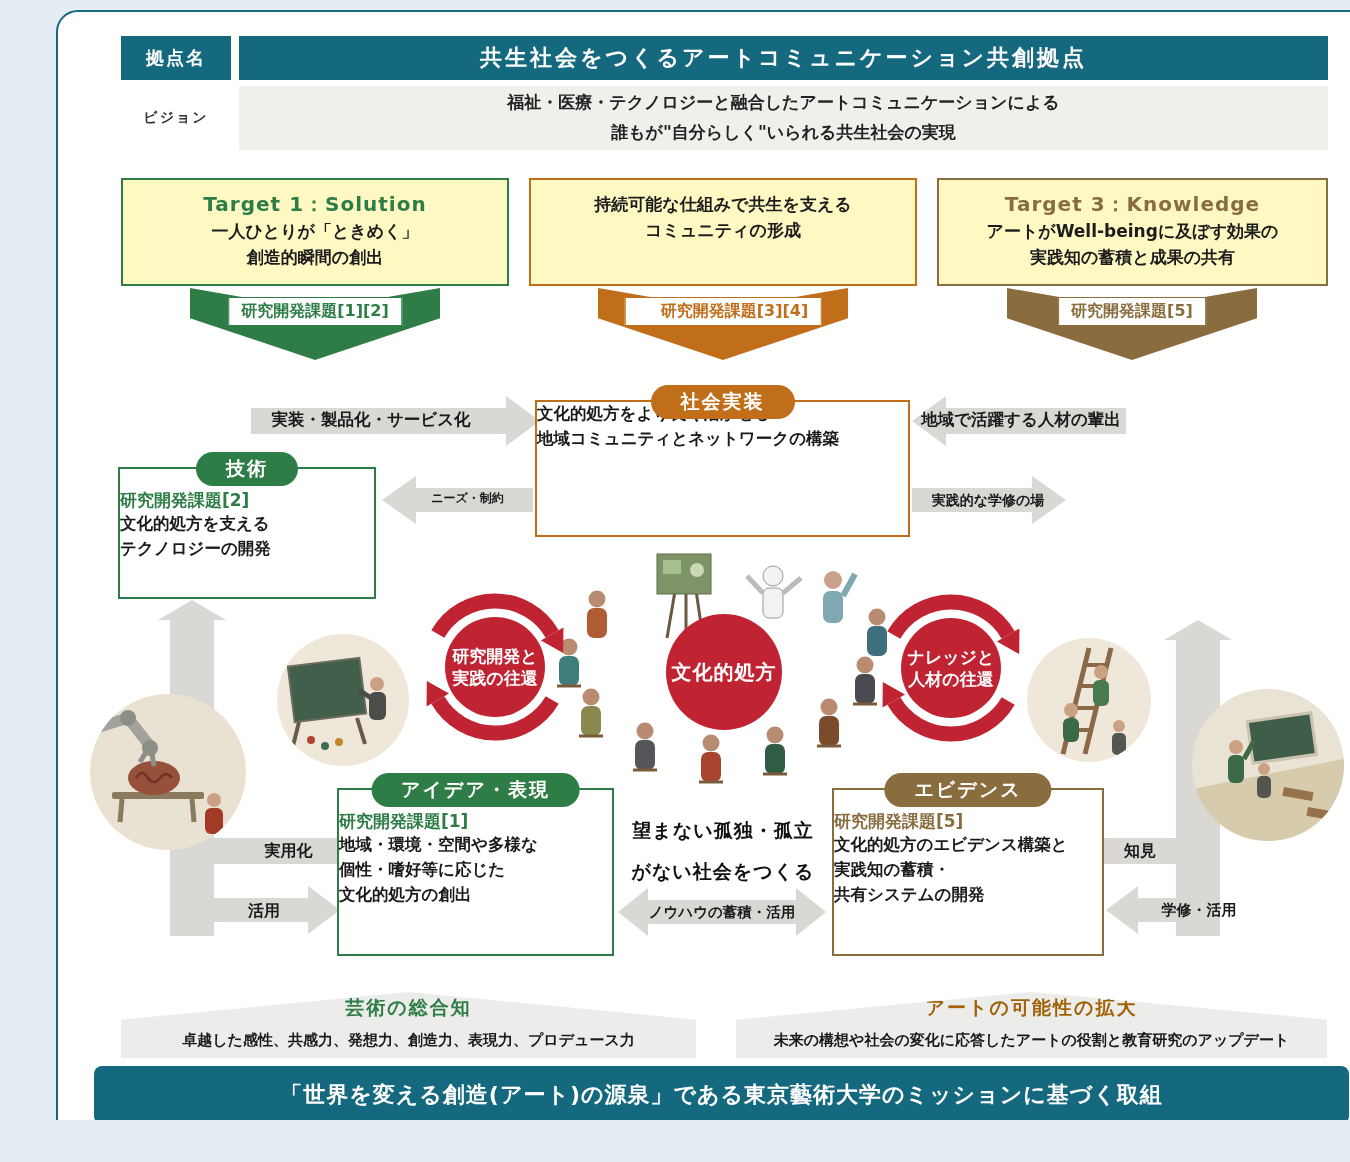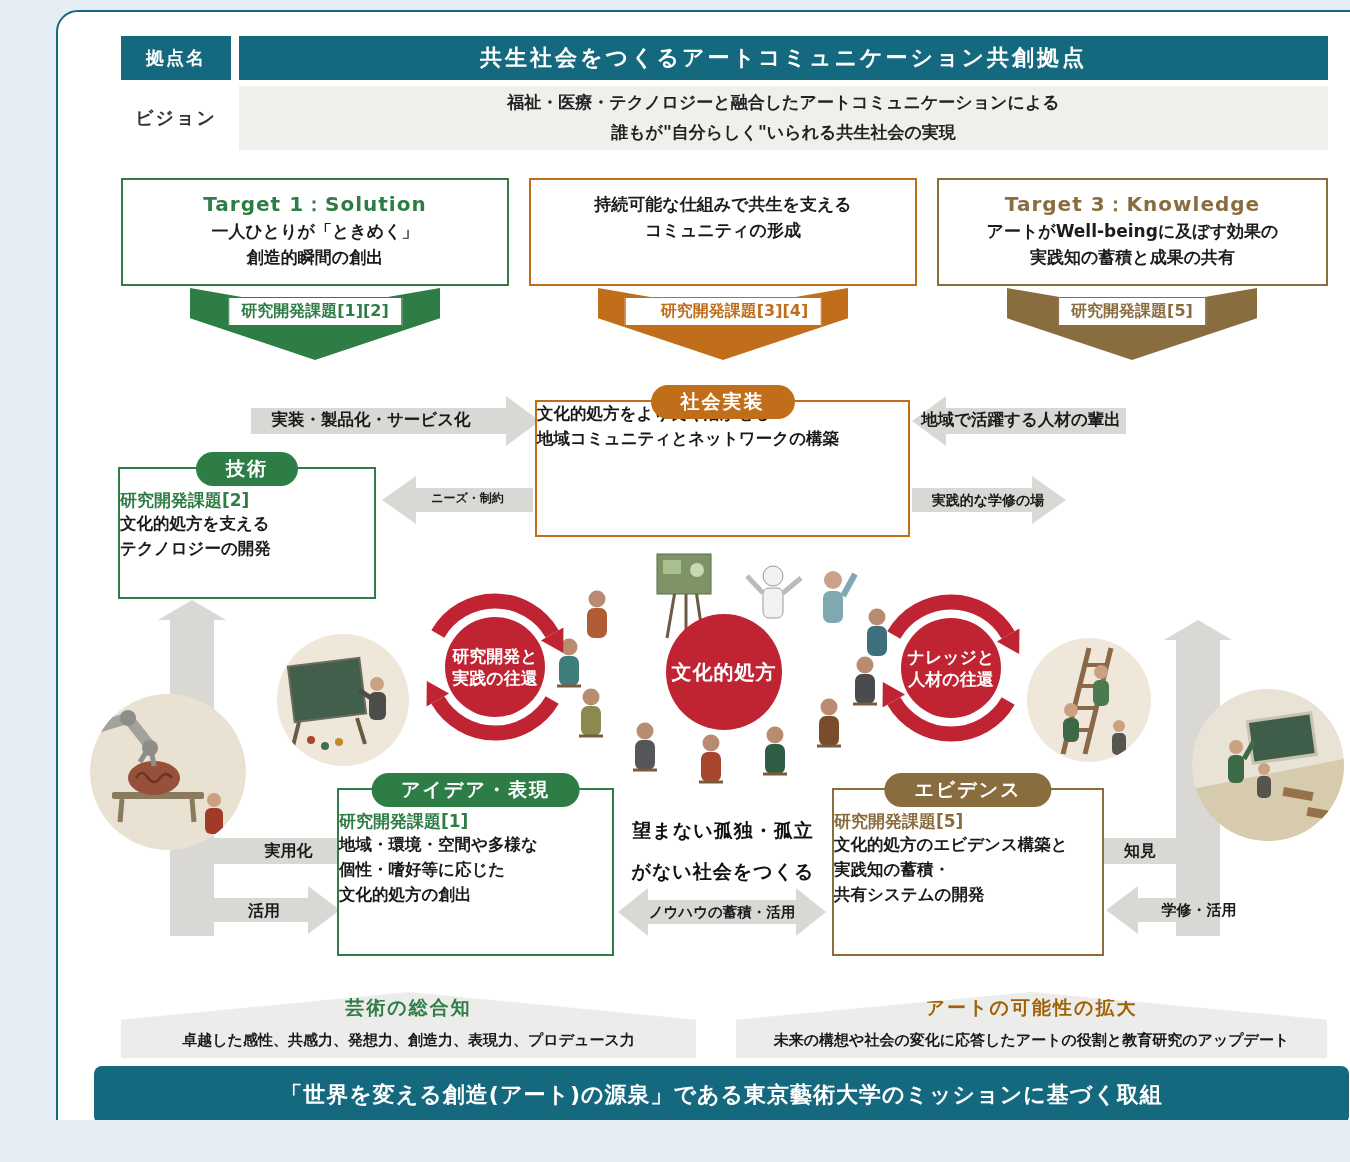--- a/index.html
+++ b/index.html
@@ -9,27 +9,27 @@
   .card { position:absolute; left:10px; top:10px; width:1330px; height:1142px; background:#fff;
           border:2px solid var(--teal,#15697e); border-radius:22px; }
   .abs { position:absolute; }
 
   
   .teal-fill { background:var(--teal,#15697e); color:#fff; font-weight:bold;
                display:flex; align-items:center; justify-content:center; }
   .hdr-label { font-size:18px; letter-spacing:2px; }
   .hdr-title { font-size:22px; letter-spacing:3px; }
   .vision-label { display:flex; align-items:center; justify-content:center; color:#333;
-                  font-weight:bold; font-size:18px; letter-spacing:2px; background:#fff; }
+                  font-weight:bold; font-size:14px; letter-spacing:2px; background:#fff; }
   .vision-box { background:var(--panel-gray,#efefec); display:flex; flex-direction:column;
                 align-items:center; justify-content:center; font-size:17px; font-weight:bold;
                 color:#222; line-height:1.75; }
 
   
-  .target { background:#ffffff; border:2px solid; text-align:center; padding-top:11px; }
+  .target { background:#fef9c3; border:2px solid; text-align:center; padding-top:11px; }
   .target .t-title { font-size:20px; font-weight:bold; letter-spacing:1px; }
   .target .t-line { font-size:17px; font-weight:600; color:#1c1c1c; line-height:1.55; }
   .tg-green  { border-color:var(--green,#2e7d46); }  .tg-green .t-title { color:var(--green,#2e7d46); }
   .tg-orange { border-color:var(--orange,#c06e1a); } .tg-orange .t-title { color:var(--orange,#c06e1a); }
   .tg-brown  { border-color:var(--brown,#8a6d3f); }  .tg-brown .t-title { color:var(--brown,#8a6d3f); }
 
   .t-ribbon { width:250px; height:72px; }
   .chev { position:absolute; inset:0;
           clip-path:polygon(0 0,50% 30%,100% 0,100% 42%,50% 100%,0 42%); }
   .chev-green { background:var(--green,#2e7d46); } .chev-orange { background:var(--orange,#c06e1a); }

